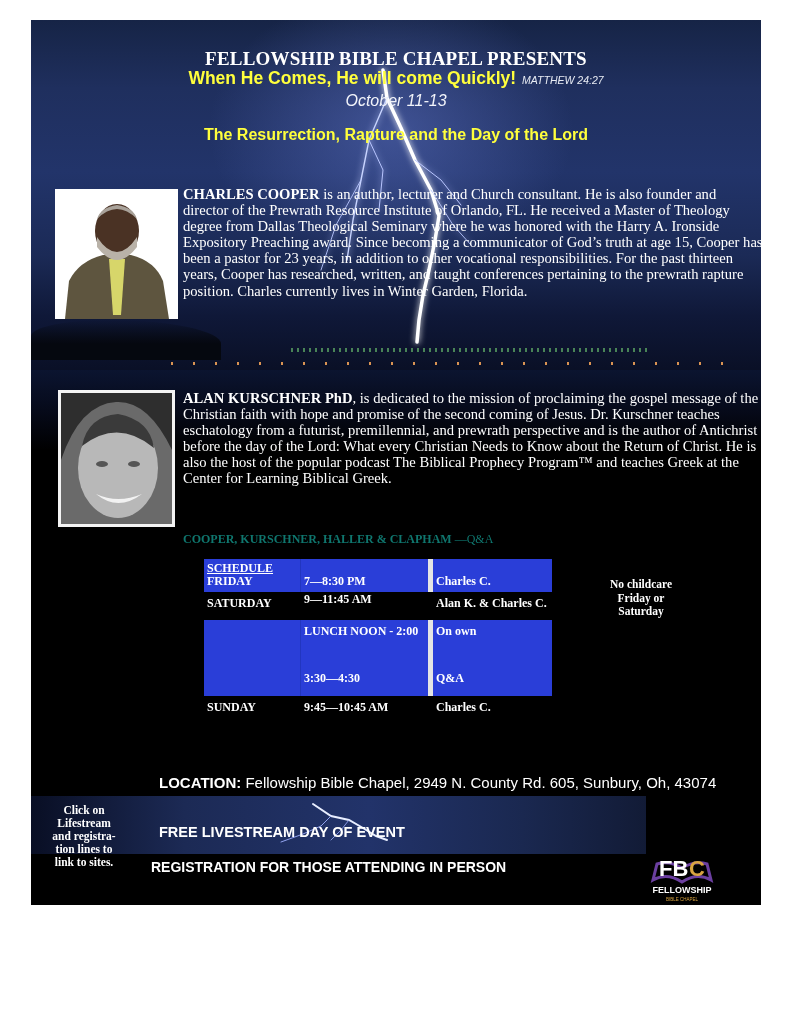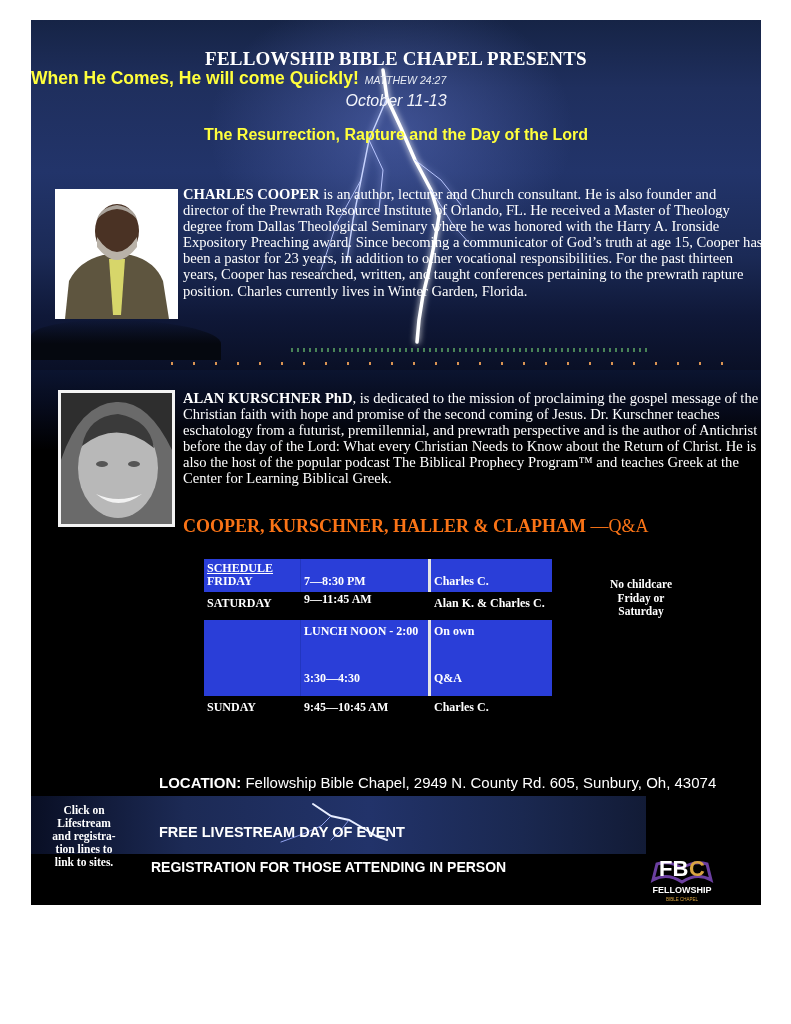--- a/index.html
+++ b/index.html
@@ -11,42 +11,42 @@
       linear-gradient(180deg, #162446 0%, #1f2f5e 18%, #22346a 40%, #1b2a56 62%, #0f1838 78%, #070b1c 100%); }
   .treeline { position:absolute; left:0; top:300px; width:190px; height:40px; background:linear-gradient(180deg, rgba(5,8,18,0) 0%, #05080f 60%); border-radius:40% 60% 0 0; }
   .horizon-lights { position:absolute; left:260px; top:328px; width:360px; height:4px;
     background:repeating-linear-gradient(90deg, rgba(120,220,120,0.8) 0 2px, transparent 2px 6px); opacity:0.7; }
   .horizon-lights2 { position:absolute; left:140px; top:342px; width:560px; height:3px;
     background:repeating-linear-gradient(90deg, rgba(255,170,90,0.85) 0 2px, transparent 2px 22px); }
   .water { position:absolute; left:0; top:350px; width:730px; height:80px; background:linear-gradient(180deg,#0b1430 0%, #060a1a 50%, #000 100%); }
   .bolt { position:absolute; left:0; top:0; width:730px; height:380px; pointer-events:none; }
 
   .hdr1 { position:absolute; left:0; width:730px; top:28px; text-align:center; color:#fff; font-weight:bold; font-size:19px; letter-spacing:0.2px; }
-  .hdr2 { position:absolute; left:0; width:730px; top:48px; text-align:left; white-space:nowrap; }
+  .hdr2 { position:absolute; left:0; width:730px; top:48px; text-align:center; white-space:nowrap; }
   .hdr2 .yel { font-family:"Liberation Sans", sans-serif; font-weight:bold; color:#ffff3c; font-size:17.5px; }
   .hdr2 .ref { font-family:"Liberation Sans", sans-serif; font-style:italic; color:#e8ecf4; font-size:10.5px; margin-left:6px; }
   .hdr3 { position:absolute; left:0; width:730px; top:72px; text-align:center; color:#f2f4fa; font-style:italic; font-family:"Liberation Sans", sans-serif; font-size:16px; }
   .hdr4 { position:absolute; left:0; width:730px; top:106px; text-align:center; color:#ffff3c; font-weight:bold; font-family:"Liberation Sans", sans-serif; font-size:16px; }
 
   .photo { position:absolute; background:#fff; }
   .photo1 { left:24px; top:169px; width:123px; height:130px; }
   .photo2 { left:27px; top:370px; width:117px; height:137px; background:#f4f4f4; }
   .bio { position:absolute; color:#fff; font-size:14.6px; line-height:16.1px; text-align:left; }
   .bio b { font-weight:bold; }
   .bio1 { left:152px; top:166px; width:580px; }
   .bio2 { left:152px; top:370px; width:580px; }
-  .qa { position:absolute; left:152px; top:496px; color:#f97316; font-size:18px; }
+  .qa { position:absolute; left:152px; top:512px; color:#0f766e; font-size:12px; }
   .qa b { font-weight:bold; }
 
   table.sched { position:absolute; left:173px; top:539px; border-collapse:collapse; width:348px; font-size:12px; font-weight:bold; color:#fff; }
   table.sched td { padding:0 0 0 3px; vertical-align:top; }
   table.sched tr.blue td { background:#2a3ed8; }
   table.sched td.c1 { width:93px; }
   table.sched td.c2 { width:124px; border-left:1px solid #2236c0; }
-  table.sched td.c3 { border-left:3px solid #e5e5e5; }
+  table.sched td.c3 { border-left:5px solid #e5e5e5; }
   .sched-title { text-decoration:underline; display:block; line-height:12px; }
 
   .childcare { position:absolute; left:565px; top:558px; width:90px; text-align:center; color:#fff; font-weight:bold; font-size:11.5px; line-height:13.5px; }
 
   .band { position:absolute; left:0; top:776px; width:615px; height:58px;
     background:linear-gradient(90deg, rgba(10,16,40,0.9) 0%, #1c2a55 25%, #22336a 55%, #1a2850 80%, rgba(20,30,60,0.9) 100%); }
   .band-bolt { position:absolute; left:0; top:776px; width:615px; height:58px; }
   .side-note { position:absolute; left:8px; top:784px; width:90px; text-align:center; color:#fff; font-weight:bold; font-size:11.5px; line-height:13px; }
   .loc { position:absolute; left:128px; top:754px; width:600px; color:#fff; font-family:"Liberation Sans", sans-serif; font-size:15px; line-height:18px; }
   .loc b { font-weight:bold; }

